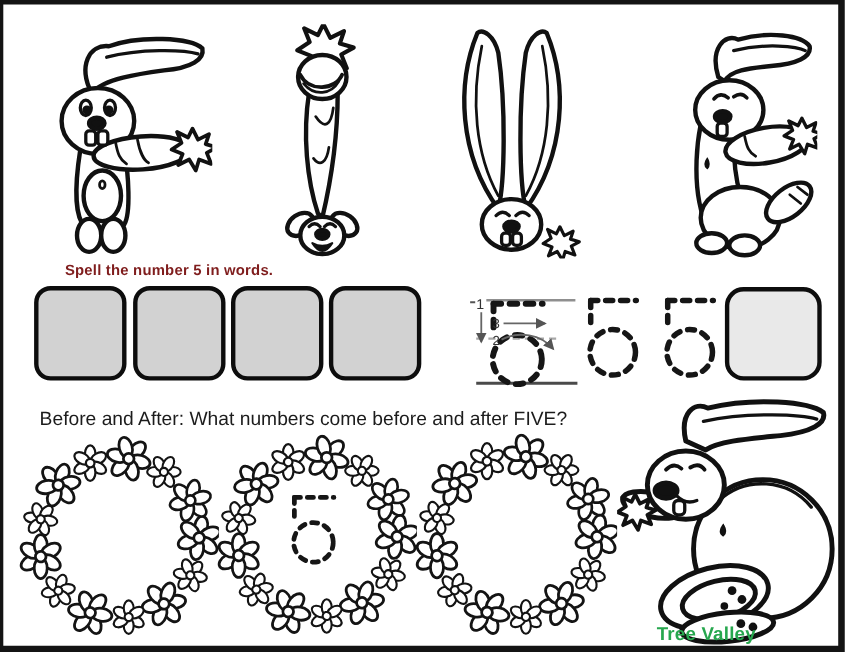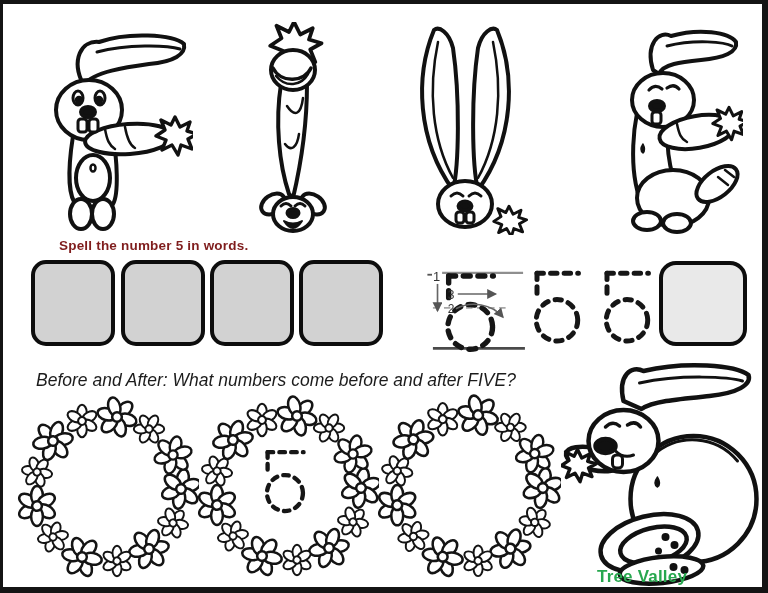--- a/index.html
+++ b/index.html
@@ -30,21 +30,21 @@
   .answer-box{
     left:656px;top:257px;
     width:88px;height:85px;
     background:#e9e9e9;
     border:4.5px solid #0d0d0d;
     border-radius:17px;
     box-sizing:border-box;
   }
   .before-after-heading{
     left:33px;top:366px;
-    font-size:17.5px;font-style:italic;color:#1c1c1c;
+    font-size:17.5px;color:#1c1c1c;
   }
   .brand{
     left:594px;top:563px;
     font-size:17px;font-weight:bold;
     color:#27a74e;
     letter-spacing:0.2px;
   }
   svg{display:block;}
 </style>
 </head>

